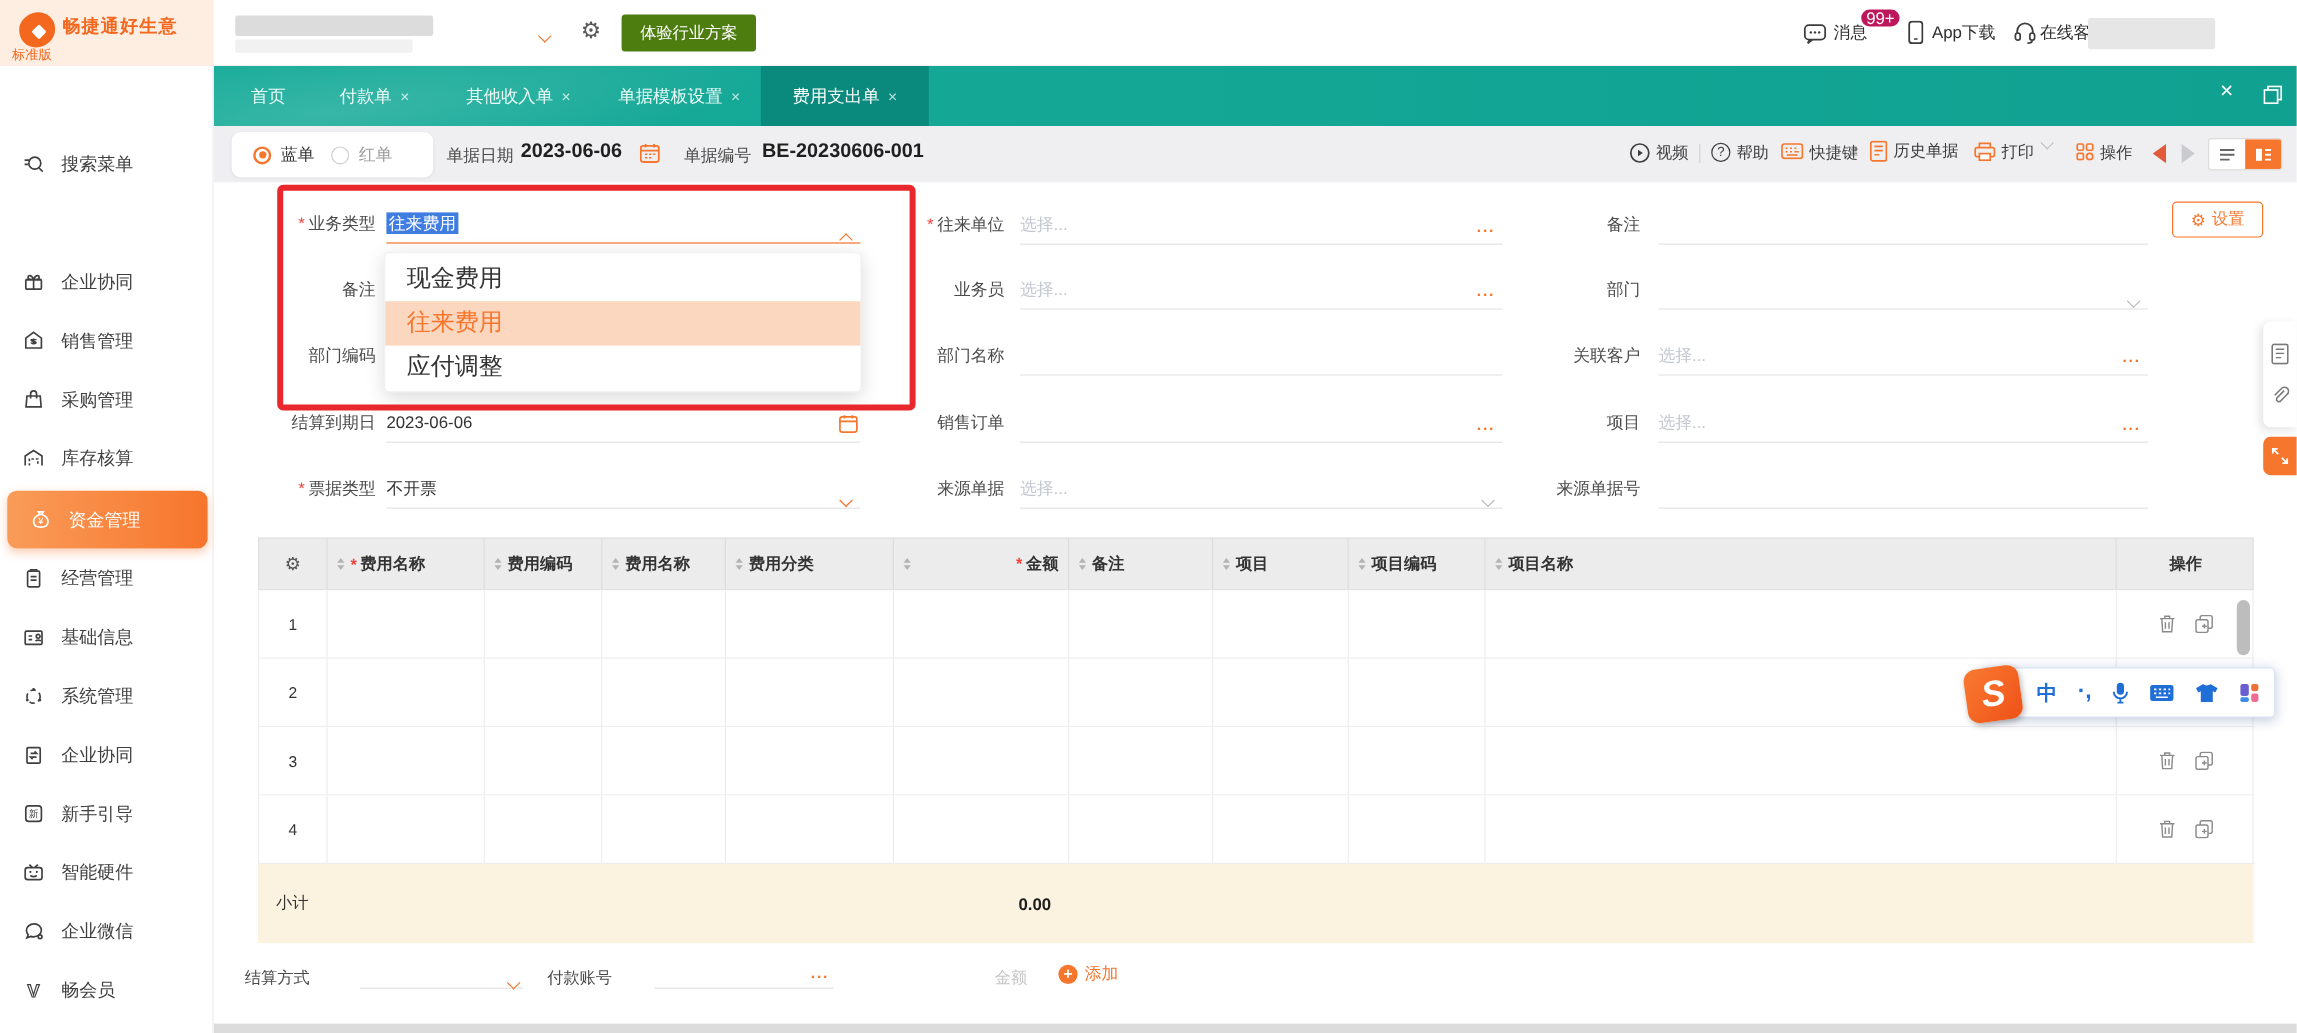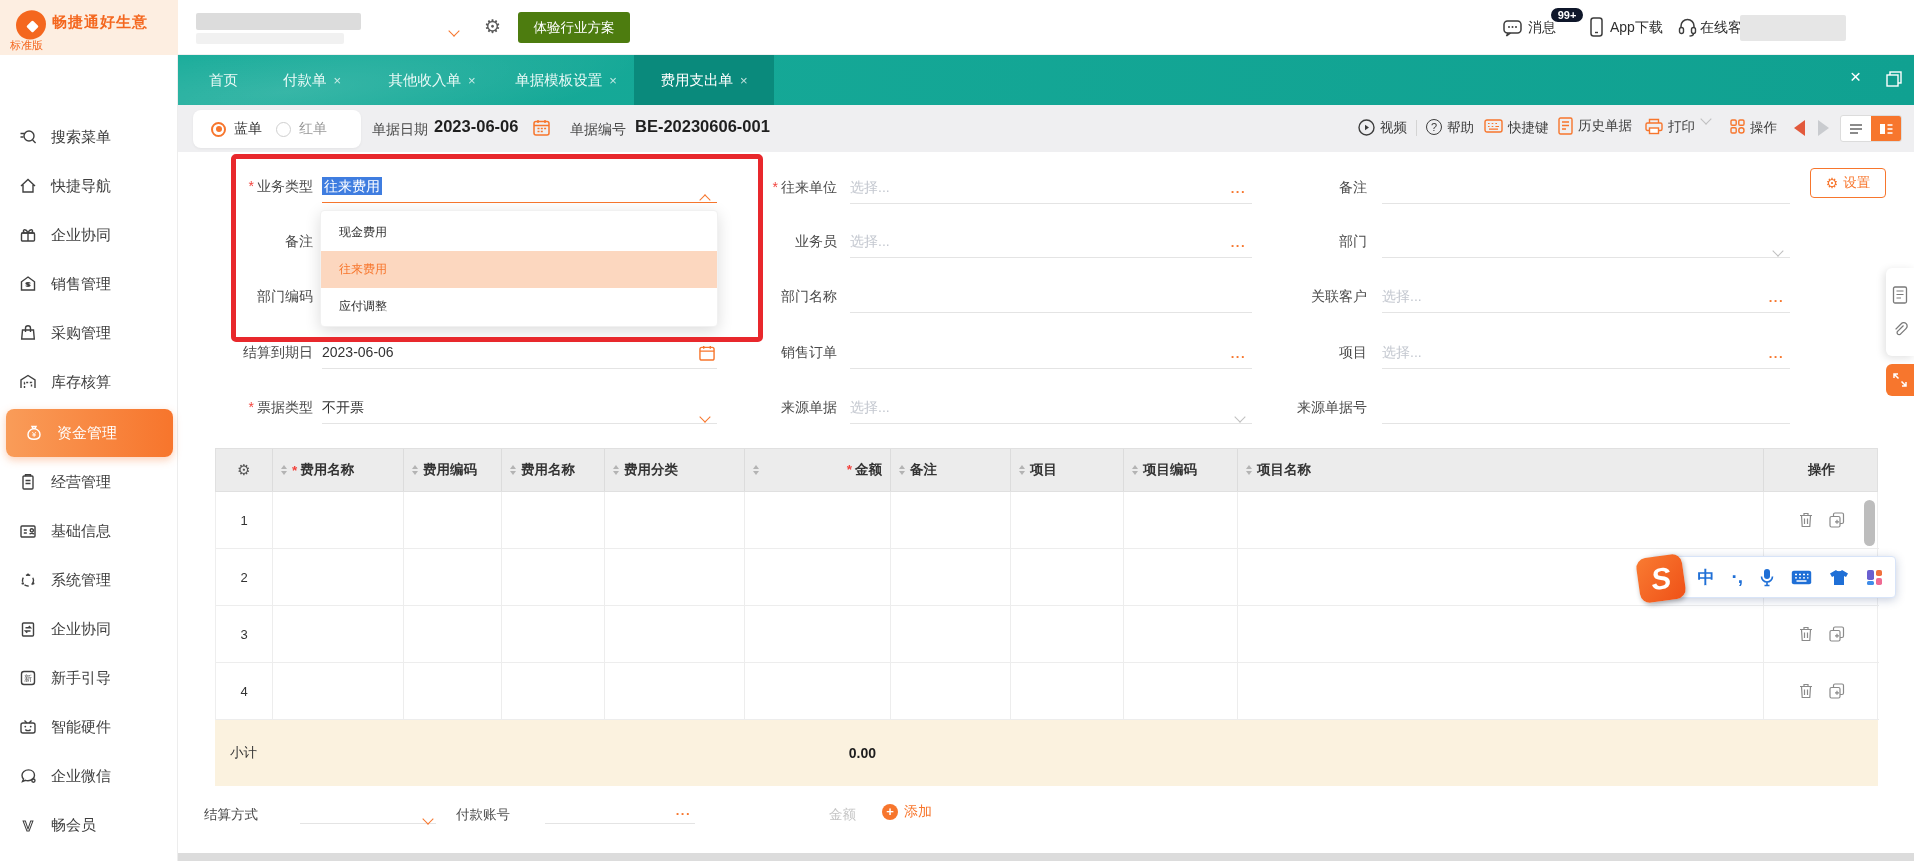--- a/index.html
+++ b/index.html
@@ -8,21 +8,21 @@
 .sc{position:relative;width:1914px;height:861px;overflow:hidden}
 .ab{position:absolute}
 .txt{font-size:14px;color:#4a4a4a;white-space:nowrap}
 
 .topbar{left:0;top:0;width:1914px;height:55px;background:#fff;border-bottom:1px solid #f0f0f0;z-index:5}
 .logoarea{left:0;top:0;width:178px;height:55px;background:#fdeee1}
 .brand{left:52px;top:13px;font-size:15px;font-weight:bold;color:#f4671f;letter-spacing:1px}
 .edition{left:10px;top:38px;font-size:11px;color:#f4671f}
 .redact{background:#dcdcdc;border-radius:2px}
 .tbtn{left:518px;top:12px;width:112px;height:31px;background:#4d7c0f;color:#fff;font-size:13.5px;border-radius:3px;display:flex;align-items:center;justify-content:center;cursor:pointer}
-.badge{left:1549px;top:6px;width:36px;height:18px;background:#0f172a;border:2px solid #fff;border-radius:10px;color:#fff;font-size:11px;display:flex;align-items:center;justify-content:center;font-weight:bold}
+.badge{left:1549px;top:6px;width:36px;height:18px;background:#be185d;border:2px solid #fff;border-radius:10px;color:#fff;font-size:14px;display:flex;align-items:center;justify-content:center;font-weight:normal}
 
 .tabbar{left:178px;top:55px;width:1736px;height:50px;background:linear-gradient(90deg,#17ab99,#10a191);overflow:hidden}
 .tabbar::before{content:"";position:absolute;left:-60px;top:-40px;width:560px;height:130px;background:radial-gradient(ellipse at 30% 50%,rgba(255,255,255,.14),transparent 65%);transform:rotate(-6deg)}
 .tab{position:absolute;top:0;height:50px;display:flex;align-items:center;justify-content:center;gap:7px;color:#eafaf7;font-size:14.5px;cursor:pointer}
 .tab.active{background:#0a8a7c;color:#fff}
 .tclose{font-size:13px;color:rgba(255,255,255,.75)}
 
 .toolstrip{left:178px;top:105px;width:1736px;height:47px;background:#efeff1}
 .pill{left:193px;top:110px;width:168px;height:38px;background:#fff;border-radius:8px;box-shadow:0 1px 3px rgba(0,0,0,.05);display:flex;align-items:center;padding-left:18px;gap:8px}
 .rad{width:15px;height:15px;border-radius:50%;border:1.5px solid #cfcfcf;display:inline-block;position:relative;flex:none}
@@ -40,21 +40,21 @@
 .sidebar{left:0;top:55px;width:178px;height:806px;background:#fff;border-right:1px solid #ededed;z-index:4}
 .sitem{position:absolute;left:0;width:176px;height:48px;display:flex;align-items:center;padding-left:18px;gap:13px;font-size:15px;color:#404040;cursor:pointer}
 .sitem svg{flex:none}
 .sitem.active{left:6px;width:167px;background:linear-gradient(90deg,#f99c59,#f7752c);color:#fff;border-radius:8px;box-shadow:0 3px 8px rgba(247,117,45,.35)}
 
 .lbl{position:absolute;height:20px;font-size:14px;color:#4a4a4a;text-align:right;white-space:nowrap;line-height:20px}
 .fld{position:absolute;height:32px;border-bottom:1px solid #e4e4e4;font-size:14px;color:#333;line-height:30px;cursor:text}
 .ph{color:#c3c7cf}
 .selblue{background:#3f7de0;color:#fff;padding:1px 2px}
 .ddl{left:320px;top:210px;width:398px;height:117px;background:#fff;border:1px solid #f1f1f1;border-radius:4px;box-shadow:0 4px 16px rgba(0,0,0,.14);z-index:30;padding-top:3px}
-.opt{height:37px;line-height:37px;padding-left:18px;font-size:12px;color:#333;cursor:pointer}
+.opt{height:37px;line-height:37px;padding-left:18px;font-size:20px;color:#333;cursor:pointer}
 .opt.hl{background:#fcd7bf;color:#f7762d}
 .redbox{left:231px;top:154px;width:532px;height:188px;border:5px solid #e8282c;border-radius:5px;z-index:50;pointer-events:none}
 .setbtn{left:1810px;top:168px;width:76px;height:30px;border:1px solid #f7762d;border-radius:4px;color:#f7762d;font-size:13.5px;display:flex;align-items:center;justify-content:center;gap:5px;cursor:pointer;background:#fff}
 
 .tgrid{position:absolute;display:grid;grid-template-columns:57px 131px 98px 103px 140px 146px 120px 113px 114px 526px 115px}
 .thead{left:215px;top:448px;width:1663px;height:44px;background:#ececec;border:1px solid #e0e0e0}
 .th{display:flex;align-items:center;border-right:1px solid #dcdcdc;padding:0 8px;font-weight:600;font-size:13.5px;color:#333;overflow:hidden}
 .th:last-child{border-right:none}
 .sortw{display:inline-flex;flex-direction:column;gap:2.5px;margin-right:5px;flex:none}
 .su{width:0;height:0;border-left:3.5px solid transparent;border-right:3.5px solid transparent;border-bottom:4.5px solid #b3b3b3}
@@ -127,26 +127,20 @@
   </div>
 
   <div class="ab sidebar">
     <div class="sitem" style="top:58px">
       <svg width="20" height="20" viewBox="0 0 20 20" fill="none" stroke="currentColor" stroke-width="1.4">
           <circle cx="11" cy="9" r="5"></circle>
           <path d="M14.6 13l3 3M2.5 6.5h4M2.5 10h3"></path>
         </svg>
       <span>搜索菜单</span>
     </div>
-    <div class="sitem" style="top:107px">
-      <svg width="20" height="20" viewBox="0 0 20 20" fill="none" stroke="currentColor" stroke-width="1.4">
-          <path d="M3 10l7-6.5L17 10M5 8.8V16h10V8.8"></path>
-        </svg>
-      <span>快捷导航</span>
-    </div>
     <div class="sitem" style="top:156px">
       <svg width="20" height="20" viewBox="0 0 20 20" fill="none" stroke="currentColor" stroke-width="1.4">
           <rect x="3.5" y="8" width="13" height="8" rx="1"></rect>
           <path d="M10 8v8M3.5 8h13M6.8 7.6C5 7.3 4.8 4.9 6.6 4.7c1.8-.2 3.4 2.9 3.4 2.9s1.6-3.1 3.4-2.9c1.8.2 1.6 2.6-.2 2.9"></path>
         </svg>
       <span>企业协同</span>
     </div>
     <div class="sitem" style="top:205px">
       <svg width="20" height="20" viewBox="0 0 20 20" fill="none" stroke="currentColor" stroke-width="1.4">
           <path d="M10 3l6.5 4.8V16h-13V7.8z"></path>

